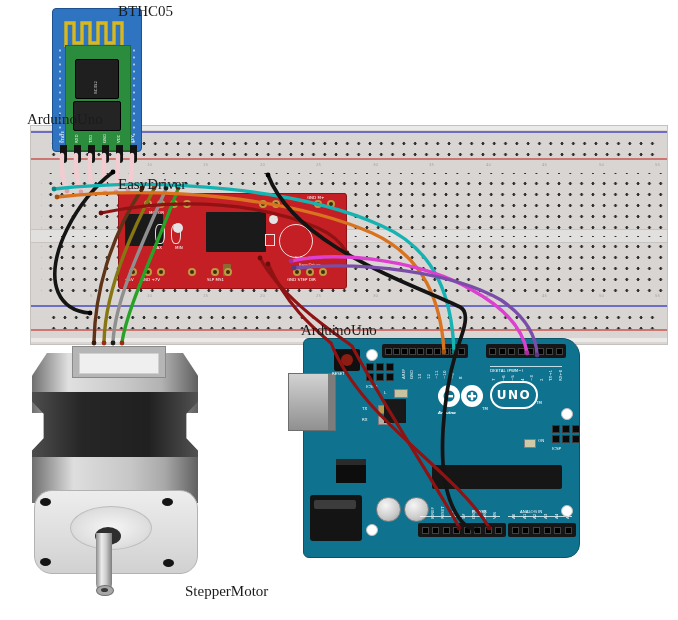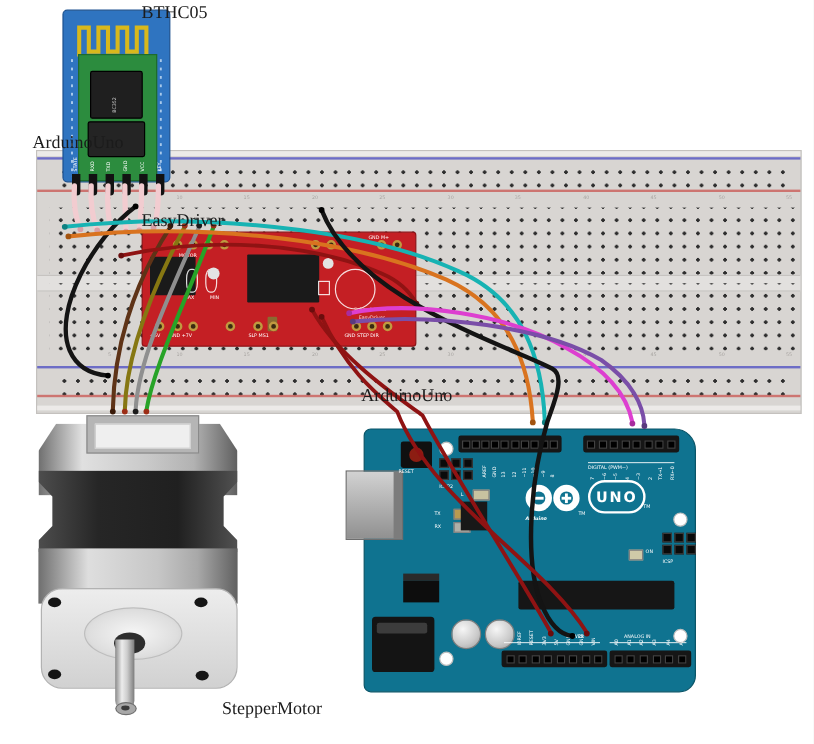--- a/index.html
+++ b/index.html
@@ -31,21 +31,21 @@
   #bt .chip{position:absolute;background:#1f1f1f;border-radius:2px;border:1px solid #000;}
   .btpin{position:absolute;width:7px;height:18px;background:#121212;border-radius:0 0 3px 3px;z-index:7;}
   
   #ed{left:118px;top:193px;width:227px;height:94px;background:#c41f24;border:1px solid #8e1418;border-radius:3px;z-index:6;}
   .pad{position:absolute;width:4px;height:4px;background:#3a2a10;border:2px solid #c09a40;border-radius:50%;}
   #ed .chip{position:absolute;background:#1a1a1a;border-radius:1px;}
   #ed .hole{position:absolute;background:#e3e3e3;border-radius:50%;}
   #ed .silk{position:absolute;border:1px solid rgba(255,255,255,.85);background:transparent;}
   
   #ard{left:303px;top:338px;width:275px;height:218px;background:#0f7390;border-radius:6px 18px 14px 6px;
-       border:1px solid #0a5568;z-index:6;margin-top:19px;}
+       border:1px solid #0a5568;z-index:6;}
   .pinrow{position:absolute;height:14px;background:#161616;border-radius:2px;display:flex;
           justify-content:space-around;align-items:center;padding:0 2px;}
   .pinrow i{width:5px;height:5px;background:#000;border:1px solid #424242;display:block;}
   .g23{position:absolute;display:grid;grid-template-columns:repeat(3,8px);grid-auto-rows:8px;gap:2px;}
   .g23 i{width:6px;height:6px;background:#0a0a0a;border:1px solid #3a3a3a;display:block;}
   .mhole{position:absolute;width:10px;height:10px;background:#fff;border:1px solid #bebebe;border-radius:50%;}
   .led{position:absolute;height:7px;border:1px solid #7f7f7f;}
   #usb{position:absolute;left:-16px;top:34px;width:46px;height:56px;background:linear-gradient(180deg,#d2d2d2,#909090);
        border:1px solid #6e6e6e;}
   #usb i{position:absolute;right:0;top:0;bottom:0;width:7px;background:#7c7c7c;display:block;}

